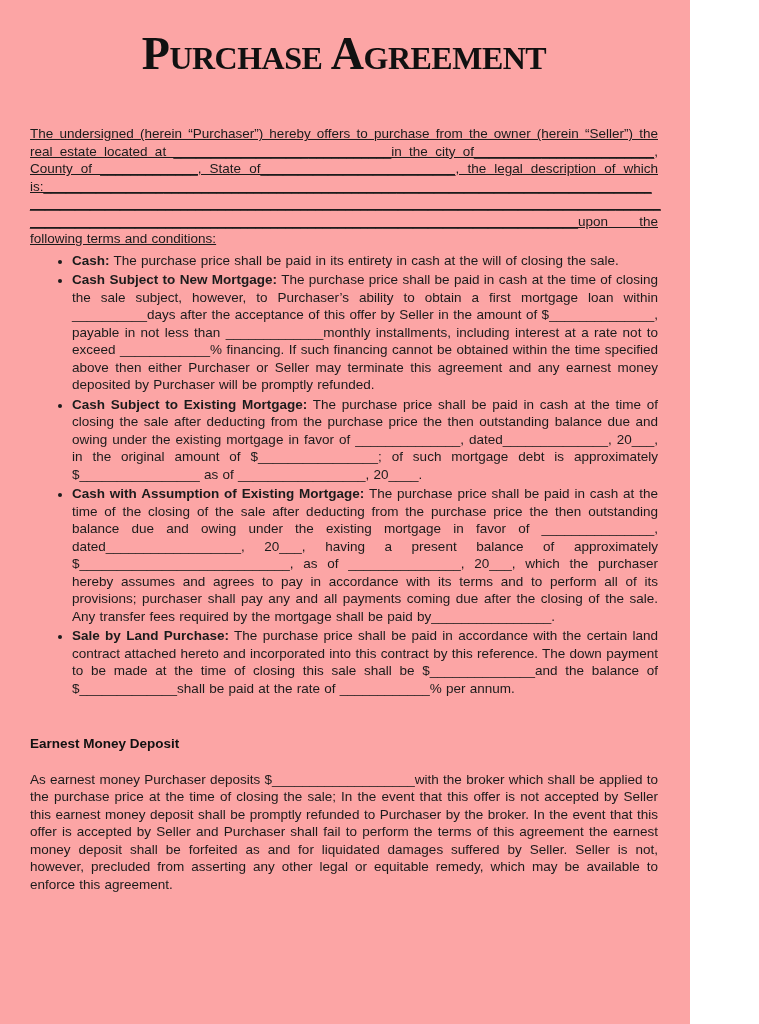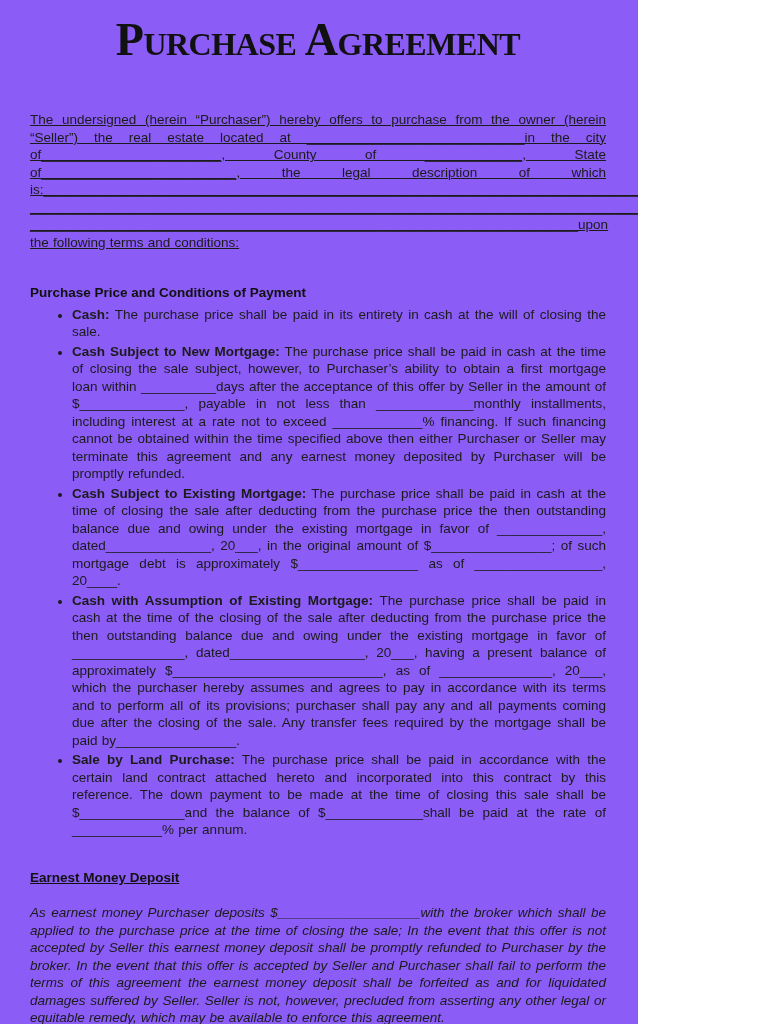--- a/index.html
+++ b/index.html
@@ -1,22 +1,22 @@
 <!DOCTYPE html>
 <html><head>
 <meta charset="utf-8">
 <style>
   html, body { margin: 0; padding: 0; background: #ffffff; }
   .page {
     position: relative;
-    width: 638px;
+    width: 690px;
     height: 1024px;
     box-sizing: border-box;
-    padding: 12px 32px 0 30px;
-    background: #8b5cf6;
+    padding: 26px 32px 0 30px;
+    background: #fca5a5;
     color: #1b1b1b;
     font-family: "Liberation Sans", sans-serif;
     font-size: 13.5px;
     line-height: 17.5px;
     overflow: hidden;
   }
   h1.doc-title {
     margin: 0;
     text-align: center;
     font-family: "Liberation Serif", serif;
@@ -47,33 +47,32 @@
     padding: 0 0 0 42px;
     list-style: disc outside;
   }
   ul.options-list li {
     text-align: justify;
     word-spacing: 0.5px;
     margin: 0 0 2px 0;
   }
   ul.options-list li::marker { font-size: 12px; }
   .bullet-label { font-weight: bold; margin-top: 48px; }
-  h2.earnest-heading { margin-top: 30px; text-decoration: underline; }
-  p.earnest-para     { margin-top: 18px; font-style: italic; }
+  h2.earnest-heading { margin-top: 38px; }
+  p.earnest-para     { margin-top: 18px; }
 </style>
 </head>
 <body>
 
 <div class="page">
 
   <h1 class="doc-title">Purchase Agreement</h1>
 
   <p class="para intro-para">The undersigned (herein “Purchaser”) hereby offers to purchase from the owner (herein “Seller”) the real estate located at _____________________________in the city of________________________, County of _____________, State of__________________________, the legal description of which is:_________________________________________________________________________________ ____________________________________________________________________________________ _________________________________________________________________________upon the following terms and conditions:</p>
 
-  <h2 class="section-heading purchase-heading">Purchase Price and Conditions of Payment</h2>
 
 
   <ul class="options-list">
     <li>
       <span class="bullet-label">Cash:</span><span> The purchase price shall be paid in its entirety in cash at the will of closing the sale.</span>
     </li>
     <li>
       <span class="bullet-label">Cash Subject to New Mortgage:</span><span> The purchase price shall be paid in cash at the time of closing the sale subject, however, to Purchaser’s ability to obtain a first mortgage loan within __________days after the acceptance of this offer by Seller in the amount of $______________, payable in not less than _____________monthly installments, including interest at a rate not to exceed ____________% financing. If such financing cannot be obtained within the time specified above then either Purchaser or Seller may terminate this agreement and any earnest money deposited by Purchaser will be promptly refunded.</span>
     </li>
     <li>

